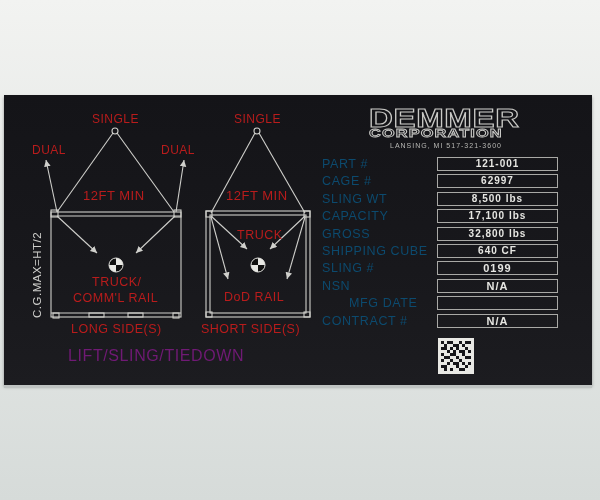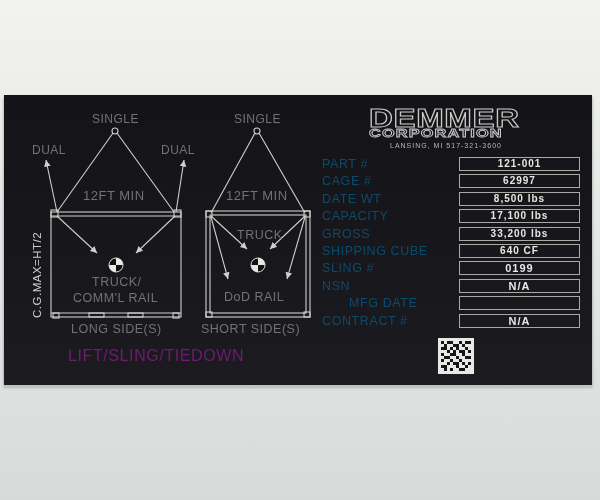--- a/index.html
+++ b/index.html
@@ -12,32 +12,32 @@
     position:absolute; left:4px; top:95px; width:588px; height:290px;
     background: linear-gradient(180deg, #141418 0%, #18181c 60%, #1c1c20 100%);
     box-shadow: 0 2px 3px rgba(0,0,0,0.35);
   }
   .plate-edge {
     position:absolute; left:4px; top:385px; width:588px; height:3px;
     background:#bfc3c2;
   }
   .diagram { position:absolute; left:0; top:0; }
   .lbl {
-    position:absolute; color:#737373; font-size:12px; letter-spacing:0.5px;
+    position:absolute; color:#b91c1c; font-size:12px; letter-spacing:0.5px;
     white-space:nowrap;
   }
   .field-label {
     position:absolute; left:322px; color:#0c4a6e; font-size:12.5px;
     letter-spacing:0.6px; white-space:nowrap;
   }
   .field-box {
     position:absolute; left:437px; width:119px; height:12px;
     border:1.5px solid #a9a9a6; color:#e6e6e2;
     font-size:10px; font-weight:bold; letter-spacing:1px;
-    text-align:center; line-height:12px;margin-left:22px;
+    text-align:center; line-height:12px;
   }
   .logo-main {
     position:absolute; left:369px; top:104px; font-size:25px; font-weight:bold;
     color:transparent; -webkit-text-stroke:1px #c9c9c6; letter-spacing:0.5px;
     transform:scaleX(1.32); transform-origin:left top;
   }
   .logo-sub {
     position:absolute; left:369px; top:127px; font-size:11.5px; font-weight:bold;
     color:transparent; -webkit-text-stroke:0.8px #c9c9c6; letter-spacing:0.8px;
     transform:scaleX(1.42); transform-origin:left top;
@@ -139,28 +139,28 @@
 <div class="logo-main">DEMMER</div>
 <div class="logo-sub">CORPORATION</div>
 <div class="logo-addr">LANSING, MI 517-321-3600</div>
 
 <div class="field-label" style="top:157px;">PART  #</div>
 <div class="field-box" style="top:157px;">121-001</div>
 
 <div class="field-label" style="top:174px;">CAGE  #</div>
 <div class="field-box" style="top:174px;">62997</div>
 
-<div class="field-label" style="top:192px;">DATE  WT</div>
+<div class="field-label" style="top:192px;">SLING  WT</div>
 <div class="field-box" style="top:192px;">8,500 lbs</div>
 
 <div class="field-label" style="top:209px;text-align:right;">CAPACITY</div>
 <div class="field-box" style="top:209px;">17,100 lbs</div>
 
 <div class="field-label" style="top:227px;">GROSS</div>
-<div class="field-box" style="top:227px;">33,200 lbs</div>
+<div class="field-box" style="top:227px;">32,800 lbs</div>
 
 <div class="field-label" style="top:244px;">SHIPPING  CUBE</div>
 <div class="field-box" style="top:244px;">640 CF</div>
 
 <div class="field-label" style="top:261px;">SLING  #</div>
 <div class="field-box" style="top:261px;font-size:11px;">0199</div>
 
 <div class="field-label" style="top:279px;">NSN</div>
 <div class="field-box" style="top:279px;font-size:11px;">N/A</div>
 

